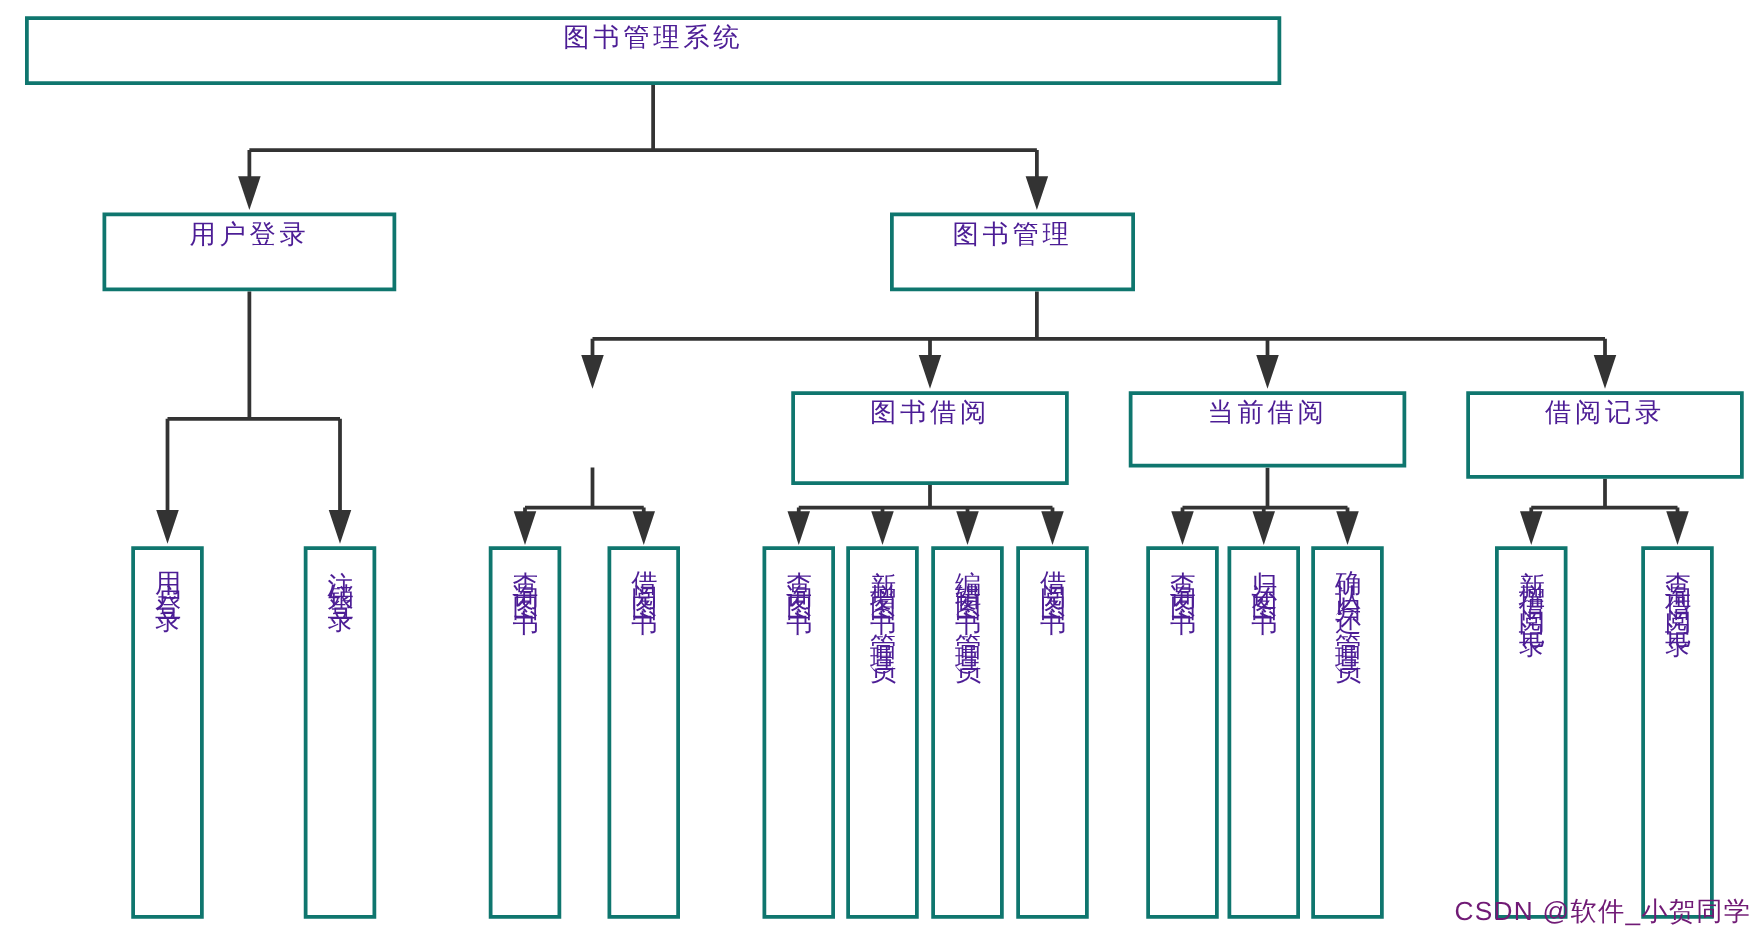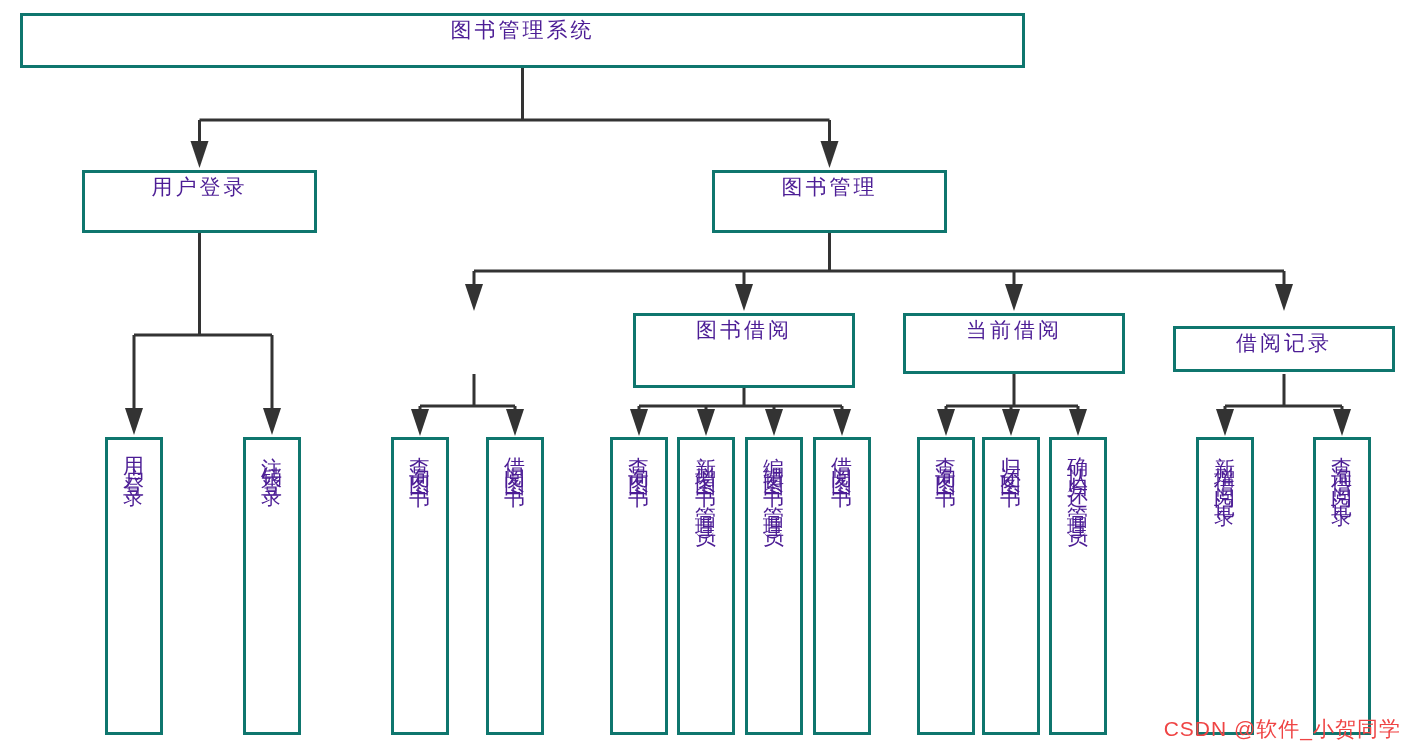--- a/index.html
+++ b/index.html
@@ -42,21 +42,21 @@
     letter-spacing: 10px;
     font-size: 21px;
     line-height: 1;
   }
   .watermark {
     position: absolute;
     right: 4px;
     bottom: 4px;
     font-size: 21px;
     letter-spacing: 1px;
-    color: #ef4444;
+    color: #701a75;
     z-index: 5;
   }
 </style>
 </head>
 <body>
 
 <div class="stage">
 
   <svg class="connectors" viewBox="0 0 1405 747">
     <g stroke="#333333" stroke-width="3" fill="none">
@@ -98,31 +98,31 @@
     </g>
   </svg>
 
   <div class="node root" style="left:20px;top:13px;width:1005px;height:55px">
     <span>图书管理系统</span>
   </div>
 
   <div class="node branch" style="left:82px;top:170px;width:235px;height:63px">
     <span>用户登录</span>
   </div>
-  <div class="node branch" style="left:712px;top:170px;width:235px;height:63px">
+  <div class="node branch" style="left:712px;top:170px;width:196px;height:63px">
     <span>图书管理</span>
   </div>
 
   <div class="node branch" style="left:633px;top:313px;width:222px;height:75px">
     <span>图书借阅</span>
   </div>
   <div class="node branch" style="left:903px;top:313px;width:222px;height:61px">
     <span>当前借阅</span>
   </div>
-  <div class="node branch" style="left:1173px;top:326px;width:222px;height:46px">
+  <div class="node branch" style="left:1173px;top:313px;width:222px;height:70px">
     <span>借阅记录</span>
   </div>
 
   <div class="node leaf" style="left:105px;top:437px;width:58px;height:298px">
     <span class="vtext">用户登录</span>
   </div>
   <div class="node leaf" style="left:243px;top:437px;width:58px;height:298px">
     <span class="vtext">注销登录</span>
   </div>
 

